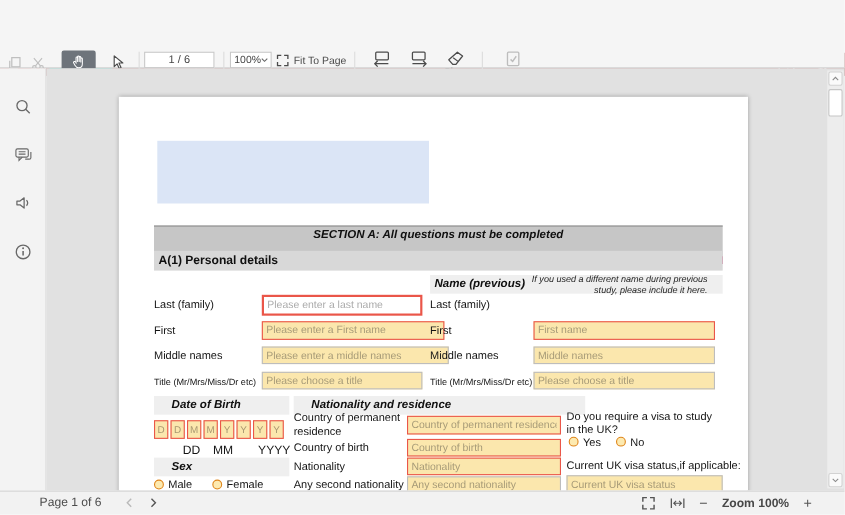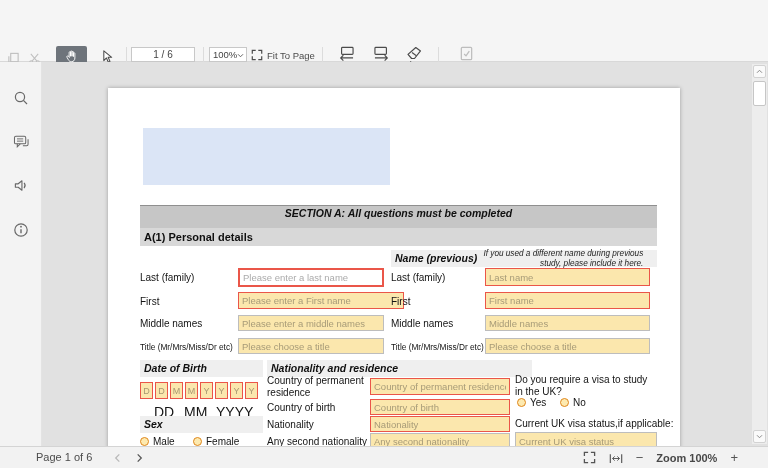--- a/index.html
+++ b/index.html
@@ -40,35 +40,35 @@
   .page { position:absolute; left:66px; top:26px; width:572px; height:364px; background:#fff; box-shadow:0 0 4px rgba(0,0,0,.3); }
 
   .blue-box { position:absolute; left:35px; top:40px; width:247px; height:57px; background:#dbe5f6; }
   .title-block { position:absolute; right:25px; top:44px; text-align:right; color:#111; }
   .doc-title { font-size:23px; font-weight:bold; }
   .doc-subtitle { font-size:15.5px; margin-top:9px; }
 
   .section-bar { position:absolute; left:32px; top:117px; width:517px; height:35px; background:#c6c6c6; border-top:1px solid #8f8f8f; border-bottom:7px solid #be185d; font-size:10.5px; font-weight:bold; font-style:italic; color:#101010; text-align:center; line-height:15px; }
   .a1-bar { position:absolute; left:32px; top:140px; width:517px; height:18px; background:#d8d8d8; font-size:11px; font-weight:bold; color:#101010; line-height:18px; padding-left:4px; }
   .col-head { position:absolute; top:162px; height:17px; background:#efefef; font-size:10.5px; font-weight:bold; font-style:italic; color:#101010; line-height:17px; padding-left:4px; }
-  .sub-head { position:absolute; height:17px; background:#efefef; font-size:10.5px; font-weight:bold; font-style:italic; color:#101010; line-height:17px; padding-left:4px; }
+  .sub-head { position:absolute; height:17px; background:#efefef; font-size:10.5px; font-weight:bold; font-style:italic; color:#101010; line-height:17px; padding-left:16px; }
   .note { font-size:8.2px; font-style:italic; font-weight:normal; line-height:1.15; color:#222;text-align:right; }
 
   .lbl { position:absolute; font-size:10px; color:#141414; white-space:nowrap; }
   .lbl.wrap { white-space:normal; line-height:1.15; }
   .lbl.small { font-size:8.3px; }
 
   .fld { position:absolute; border:1px solid #bdbdbd; background:#fbe7ad; font-family:"Liberation Sans", sans-serif; font-size:9.5px; color:#5c533b; padding:0 3px; outline:none; }
   .fld::placeholder { color:#a79b78; opacity:1; }
   .fld.req { border:1px solid #ea5649; }
   .fld.focusfld { background:#ffffff; border:2px solid #ea5649; }
   .fld.focusfld::placeholder { color:#ababab; }
   .dobbox { position:absolute; width:13px; height:17px; border:1px solid #ea5649; background:#fbe7ad; font-size:9px; color:#a89770; text-align:center; padding:0; outline:none; }
   .dobbox::placeholder { color:#a89770; opacity:1; }
-  .hint { position:absolute; font-size:14px; color:#141414; text-align:left; }
+  .hint { position:absolute; font-size:11px; color:#141414; text-align:right; }
 
   .radio { display:inline-block; width:9px; height:9px; border:1.5px solid #df861b; border-radius:50%; background:#fdeab0; vertical-align:-1px; margin-right:4px; }
   .radio-item { position:absolute; font-size:10px; color:#141414; white-space:nowrap; }
 
   
   .sb-track { position:absolute; right:1px; top:2px; bottom:2px; width:15px; background:#ededed; }
   .sb-btn { position:absolute; left:1px; width:13px; height:13px; background:#fafafa; border:1px solid #d2d2d2; border-radius:2px; color:#8a8a8a; display:flex; align-items:center; justify-content:center; }
   .sb-thumb { position:absolute; left:1px; top:17px; width:13px; height:25px; background:#ffffff; border:1px solid #c6c6c6; border-radius:2px; }
 
   
@@ -249,26 +249,25 @@
       <div class="col-head" style="left:283px; width:266px; display:flex; gap:4px; align-items:center;">
         <span>Name (previous)</span>
         <span class="note" style="width:162px; white-space:normal;">If you used a different name during previous study, please include it here.</span>
       </div>
 
       <span class="lbl" style="left:32px; top:184px;">Last (family)</span>
       <input class="fld focusfld" style="left: 130px; top: 180px; width: 146px; height: 19px;" autofocus="" placeholder="Please enter a last name">
       <span class="lbl" style="left:32px; top:208px;">First</span>
       <input class="fld req" style="left: 130px; top: 204px; width: 166px; height: 17px;" placeholder="Please enter a First name">
       <span class="lbl" style="left:32px; top:230px;">Middle names</span>
-      <input class="fld" style="left: 130px; top: 227px; width: 146px; height: 16px;" placeholder="Please enter a middle names">
+      <input class="fld" style="left: 130px; top: 227px; width: 170px; height: 16px;" placeholder="Please enter a middle names">
       <span class="lbl small" style="left:32px; top:254px;">Title (Mr/Mrs/Miss/Dr etc)</span>
       <input class="fld" style="left: 130px; top: 250px; width: 146px; height: 16px;" placeholder="Please choose a title">
 
       <span class="lbl" style="left:283px; top:184px;">Last (family)</span>
-      <input class="fld req" style="left: 377px; top: 180px; width: 165px; height: 18px;" placeholder="Last name">
       <span class="lbl" style="left:283px; top:208px;">First</span>
       <input class="fld req" style="left: 377px; top: 204px; width: 165px; height: 17px;" placeholder="First name">
       <span class="lbl" style="left:283px; top:230px;">Middle names</span>
       <input class="fld" style="left: 377px; top: 227px; width: 165px; height: 16px;" placeholder="Middle names">
       <span class="lbl small" style="left:283px; top:254px;">Title (Mr/Mrs/Miss/Dr etc)</span>
       <input class="fld" style="left: 377px; top: 250px; width: 165px; height: 16px;" placeholder="Please choose a title">
 
       <div class="sub-head" style="left:32px; top:272px; width:123px;">Date of Birth</div>
       <div class="sub-head" style="left:159px; top:272px; width:265px;">Nationality and residence</div>
 

